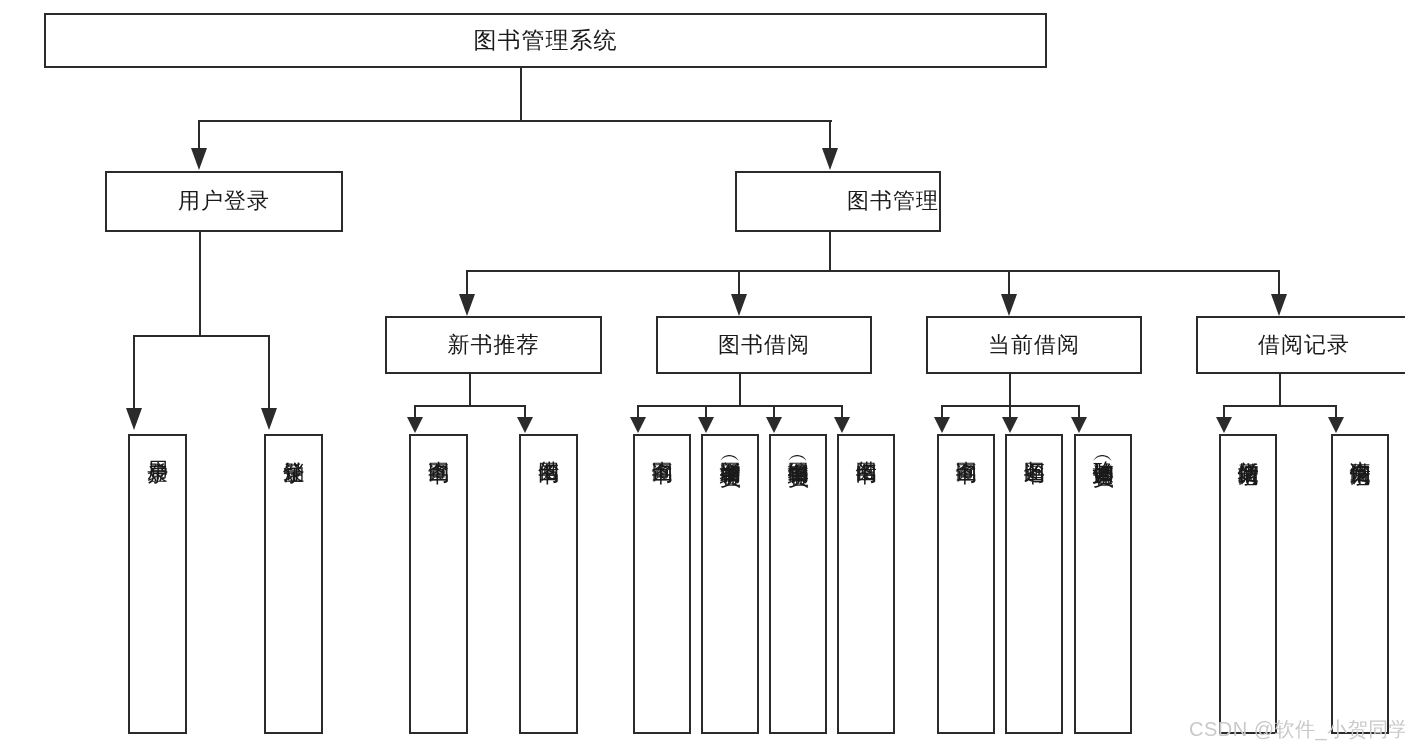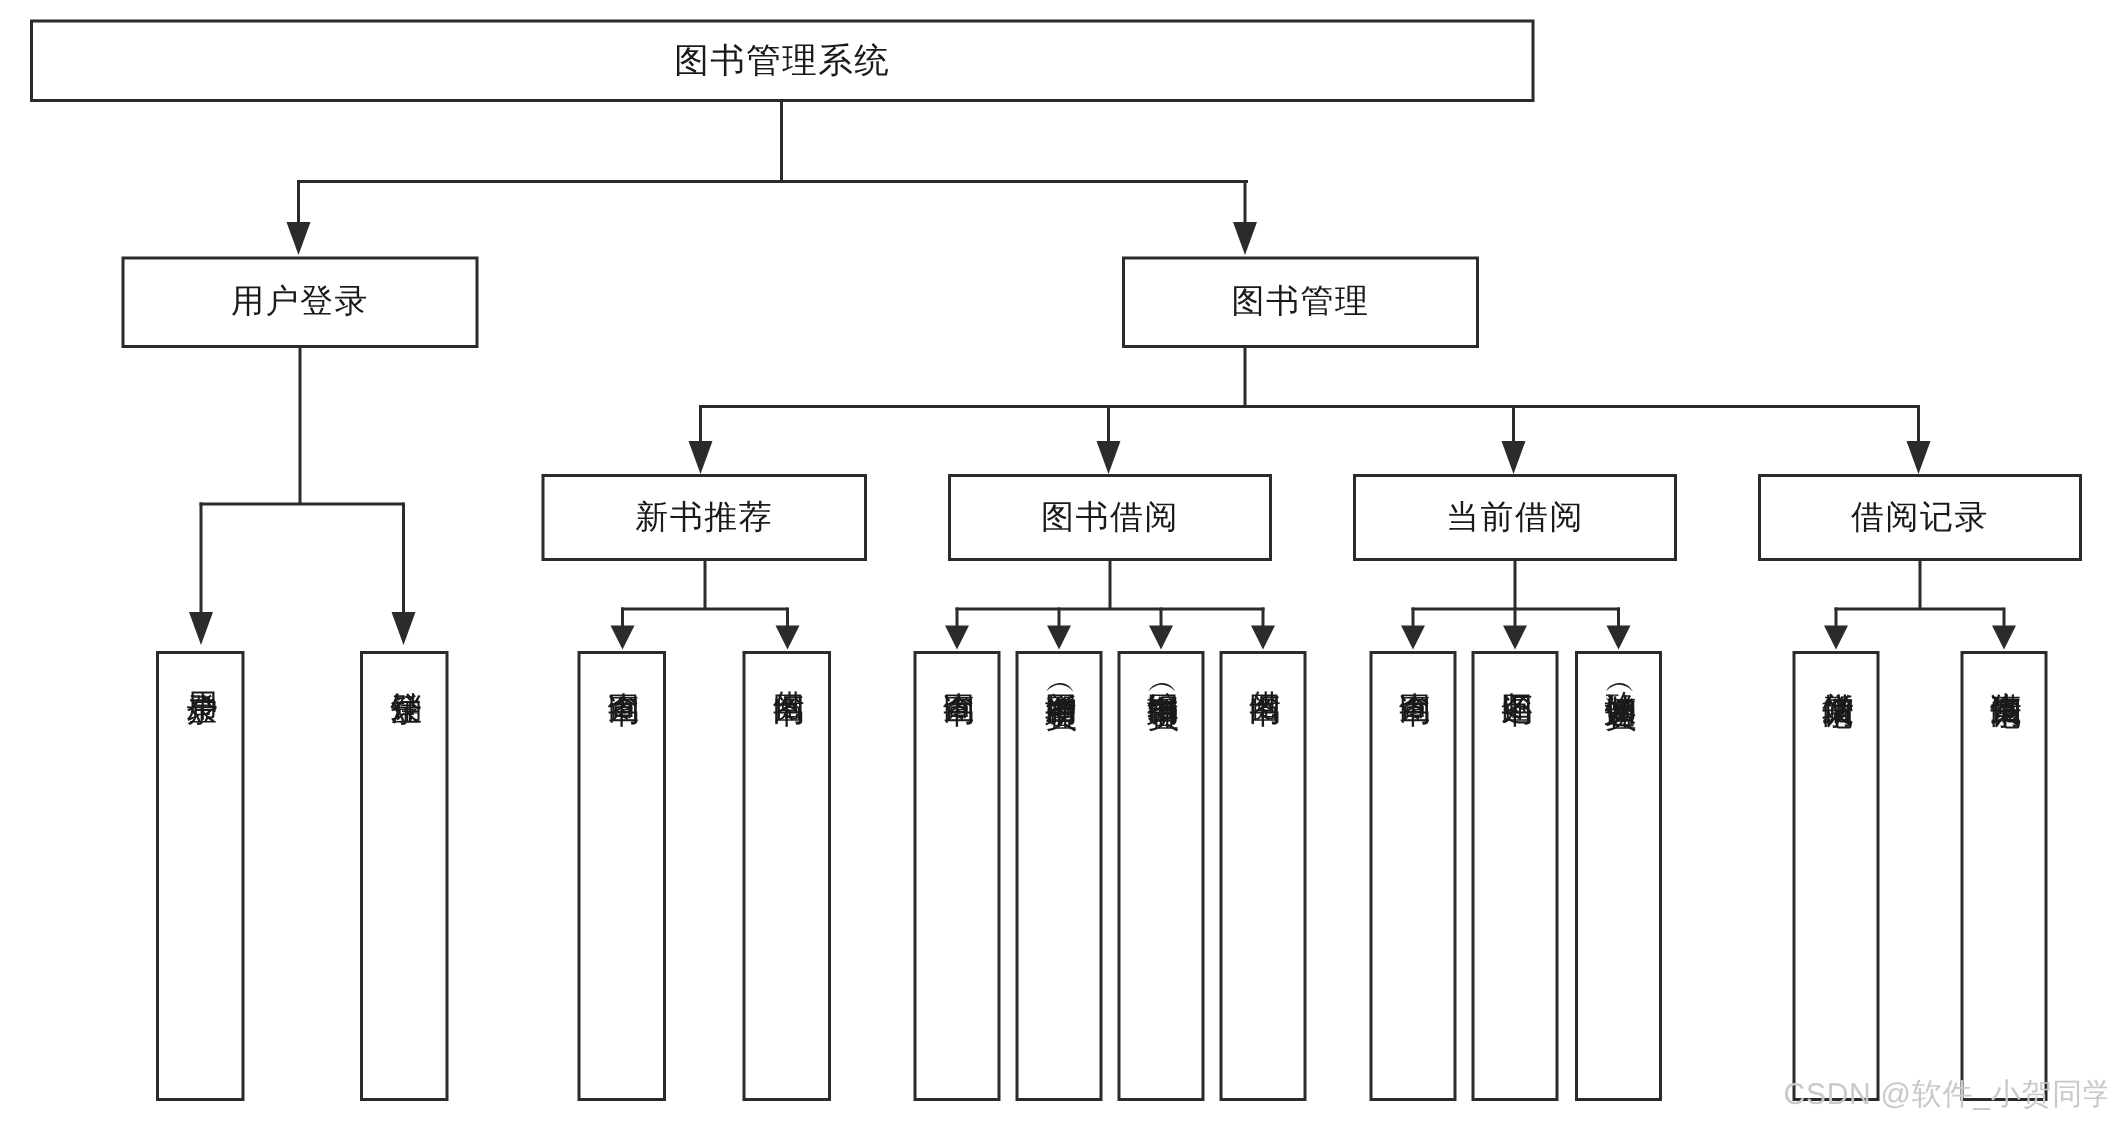--- a/index.html
+++ b/index.html
@@ -20,20 +20,21 @@
   
   .node {
     position: absolute;
     box-sizing: border-box;
     background: #ffffff;
     border: 2px solid #2b2b2b;
     display: flex;
     align-items: center;
     justify-content: center;
     color: #1a1a1a;
+    margin-left: 24px;
   }
   .node.h {            
     font-size: 22px;
     letter-spacing: 1px;
     line-height: 1.2;
   }
   .node.root {
     font-size: 23px;
   }
   .node.v {            
@@ -95,21 +96,21 @@
   <div class="line-h" style="left:198px; top:120px; width:634px; height:2px;"></div>
 
   <div class="line-v" style="left:198px; top:120px; height:30px;"></div>
   <div class="arrow" style="left:191px; top:148px;"></div>
   <div class="line-v" style="left:829px; top:120px; height:30px;"></div>
   <div class="arrow" style="left:822px; top:148px;"></div>
 
   <div class="node h" style="left:81px; top:171px; width:238px; height:61px;">
     <span>用户登录</span>
   </div>
-  <div class="node h" style="left:748px; top:171px; width:238px; height:61px;">
+  <div class="node h" style="left:711px; top:171px; width:206px; height:61px;justify-content:flex-end;">
     <span>图书管理</span>
   </div>
 
   <div class="line-v" style="left:199px; top:232px; height:104px;"></div>
   <div class="line-h" style="left:133px; top:335px; width:136px; height:2px;"></div>
   <div class="line-v" style="left:133px; top:335px; height:75px;"></div>
   <div class="arrow" style="left:126px; top:408px;"></div>
   <div class="line-v" style="left:268px; top:335px; height:75px;"></div>
   <div class="arrow" style="left:261px; top:408px;"></div>
 

